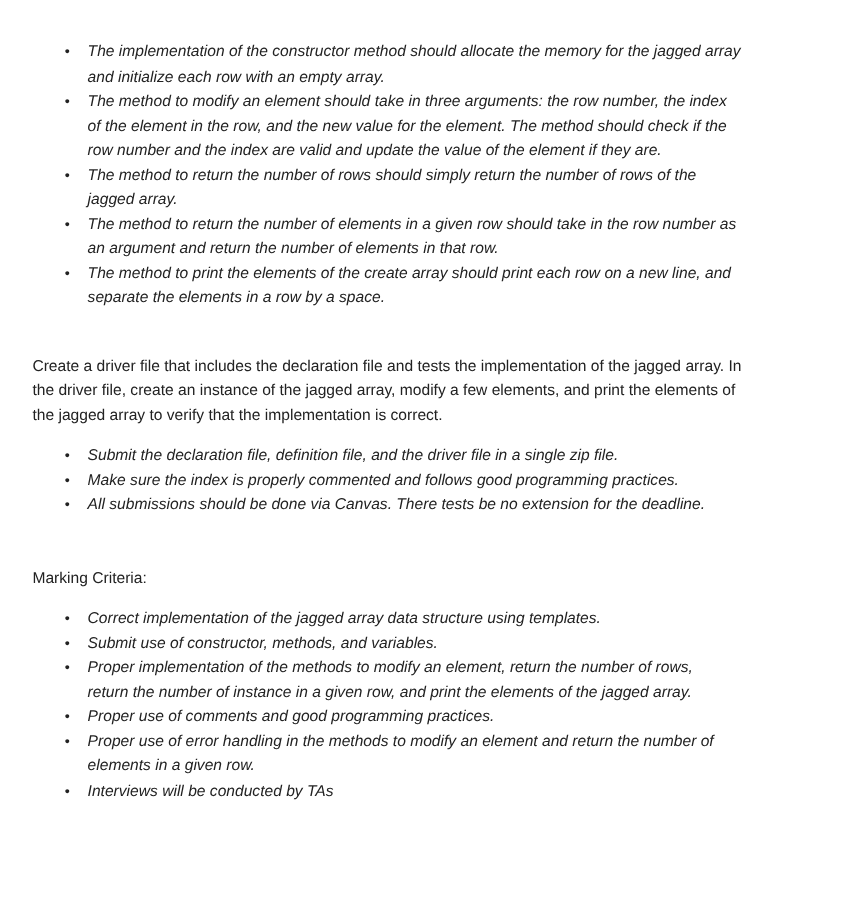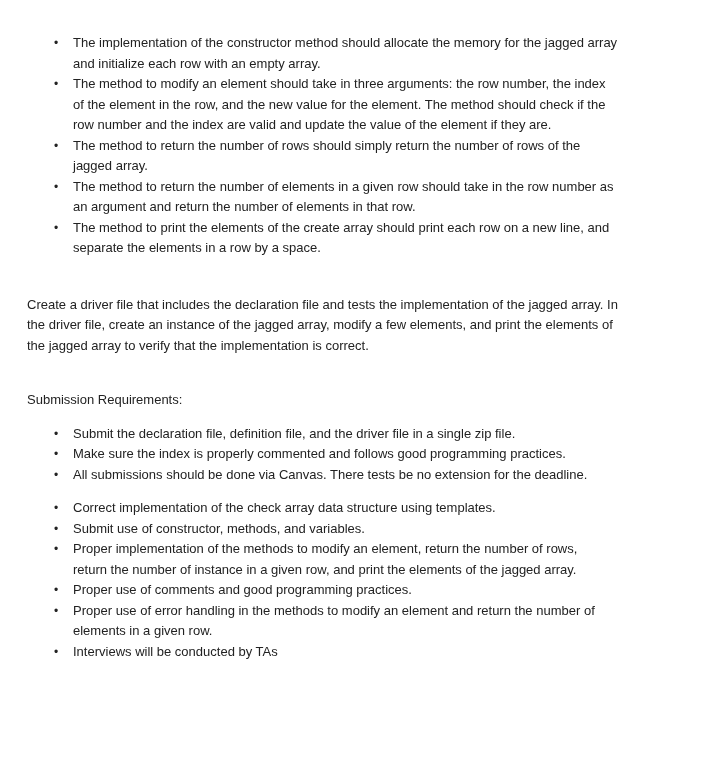--- a/index.html
+++ b/index.html
@@ -32,20 +32,21 @@
   .bullet {
     flex: 0 0 19px;
     width: 19px;
     margin-left: 27px;
     font-size: 12px;
     line-height: 20.5px;
   }
   .li-text {
     flex: 1 1 auto;
     white-space: pre;
+    font-style: italic;
   }
   .para {
     margin: 36px 0 12px 0;
     white-space: pre;
   }
   .heading {
     margin: 0;
     white-space: pre;
   }
   .heading-submission { margin-top: 34px; }
@@ -83,42 +84,42 @@
       <span class="bullet">•</span>
       <span class="li-text">The method to print the elements of the create array should print each row on a new line, and
 separate the elements in a row by a space.</span>
     </li>
   </ul>
 
   <p class="para">Create a driver file that includes the declaration file and tests the implementation of the jagged array. In
 the driver file, create an instance of the jagged array, modify a few elements, and print the elements of
 the jagged array to verify that the implementation is correct.</p>
 
-  <p class="heading heading-submission">Submission Requirements:</p>
 
   <ul class="blist list-after-heading">
     <li>
       <span class="bullet">•</span>
       <span class="li-text">Submit the declaration file, definition file, and the driver file in a single zip file.</span>
     </li>
     <li>
       <span class="bullet">•</span>
       <span class="li-text">Make sure the index is properly commented and follows good programming practices.</span>
     </li>
     <li>
       <span class="bullet">•</span>
       <span class="li-text">All submissions should be done via Canvas. There tests be no extension for the deadline.</span>
     </li>
   </ul>
 
+  <p class="heading heading-marking">Marking Criteria:</p>
 
   <ul class="blist list-after-heading">
     <li>
       <span class="bullet">•</span>
-      <span class="li-text">Correct implementation of the check array data structure using templates.</span>
+      <span class="li-text">Correct implementation of the jagged array data structure using templates.</span>
     </li>
     <li>
       <span class="bullet">•</span>
       <span class="li-text">Submit use of constructor, methods, and variables.</span>
     </li>
     <li>
       <span class="bullet">•</span>
       <span class="li-text">Proper implementation of the methods to modify an element, return the number of rows,
 return the number of instance in a given row, and print the elements of the jagged array.</span>
     </li>

